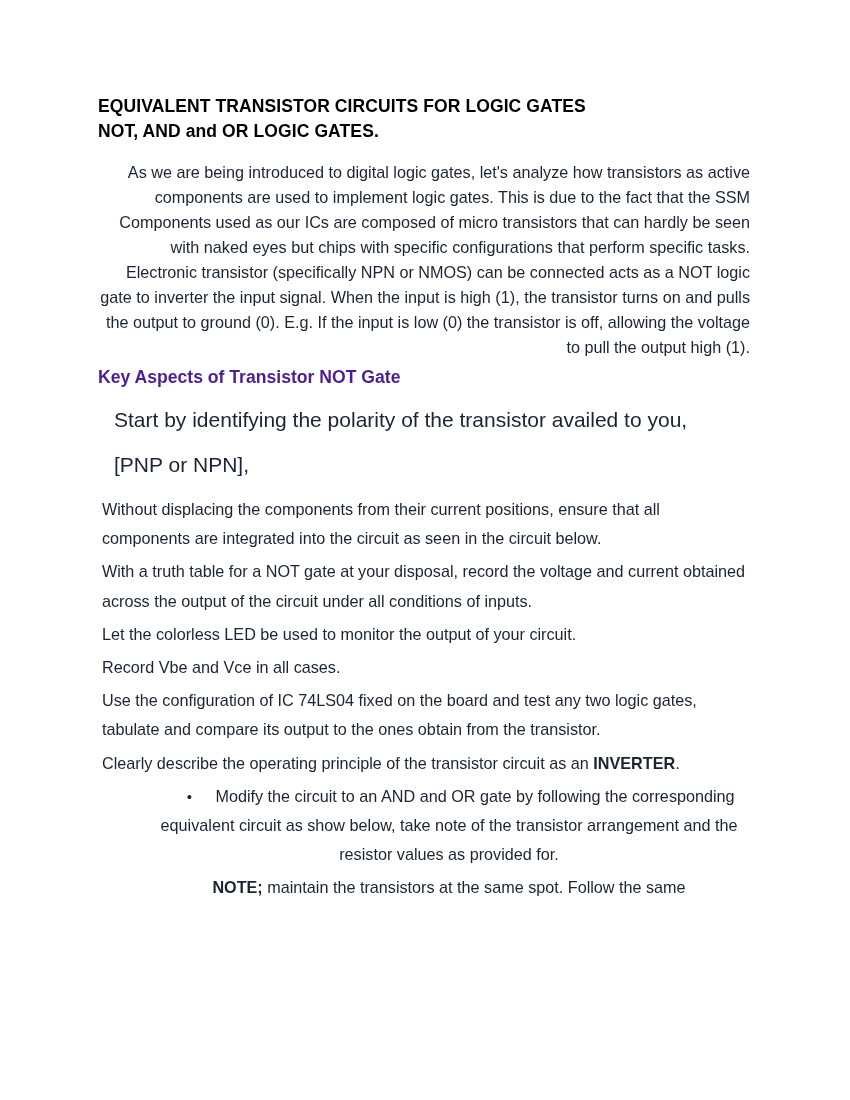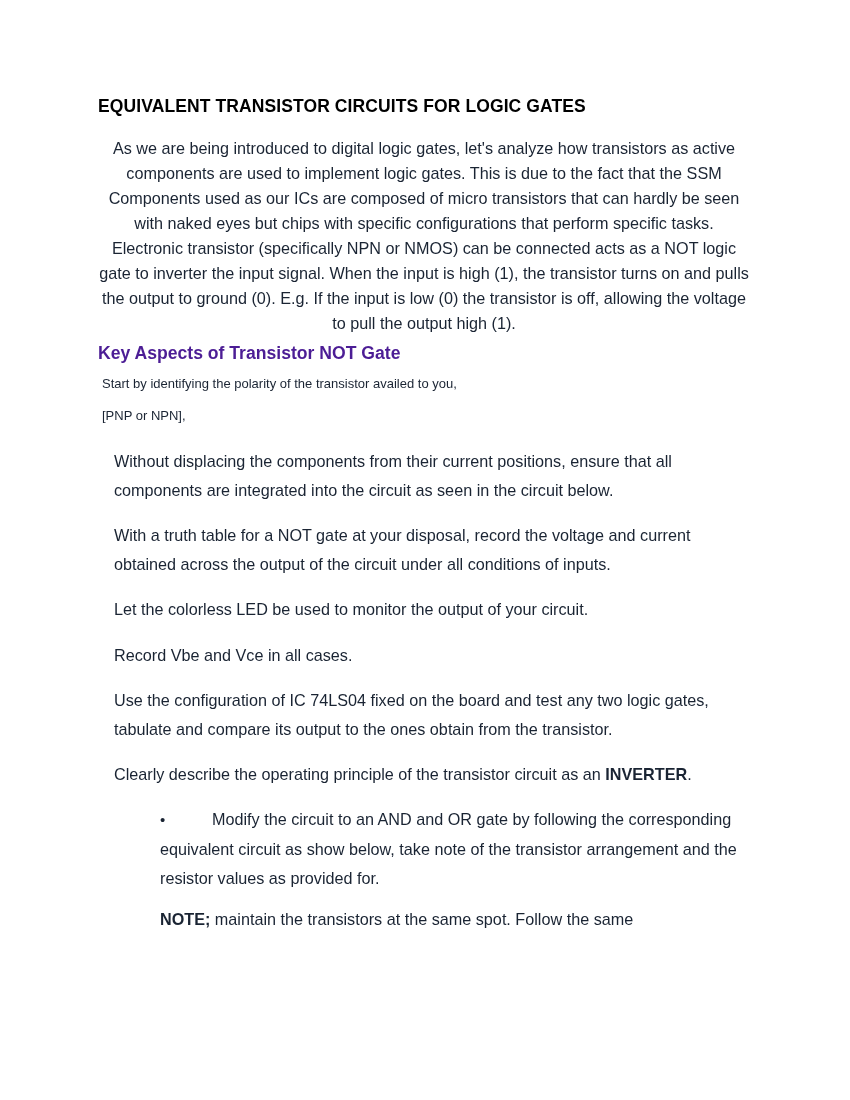--- a/index.html
+++ b/index.html
@@ -37,52 +37,53 @@
     letter-spacing: 0.1px;
     margin: 0 0 17px 0;
   }
   .doc-title .tline { display: block; }
 
   
   .intro {
     font-size: 16.2px;
     line-height: 25px;
     margin: 0 0 4px 0;
-    text-align: center;
+    text-align: right;
   }
 
   
   .section-heading {
     font-size: 17.6px;
     font-weight: bold;
     line-height: 26px;
     margin: 0 0 4px 0;
     color: #4c1d95;
   }
 
   
   .step-tight {
-    font-size: 13px;
+    font-size: 21px;
     line-height: 28.5px;
-    margin: 4px;
+    margin: 16px;
   }
 
   
   .step-loose {
     font-size: 16.2px;
     line-height: 29.2px;
-    margin: 16px;
+    margin: 4px;
   }
 
   
   .bullet-block {
     font-size: 16.2px;
     line-height: 29.2px;
-    margin: 12px;
+    margin: 4px;
     padding-left: 50px;
+    text-align: center;
   }
   .bullet-glyph {
     display: inline-block;
     width: 52px;
     font-size: 16.2px;
   }
   .bullet-dot {
     font-size: 15px;
     line-height: 1;
   }
@@ -91,20 +92,21 @@
   .nobold { font-weight: normal; }
 </style>
 </head>
 <body>
 
 <div class="page">
   <div class="content">
 
     <h1 class="doc-title">
       <span class="tline">EQUIVALENT TRANSISTOR CIRCUITS FOR LOGIC GATES</span>
+      <span class="tline">NOT, AND and OR LOGIC GATES.</span>
     </h1>
 
     <p class="intro">As we are being introduced to digital logic gates, let's analyze how transistors as active components are used to implement logic gates. This is due to the fact that the SSM Components used as our ICs are composed of micro transistors that can hardly be seen with naked eyes but chips with specific configurations that perform specific tasks. Electronic transistor (specifically NPN or NMOS) can be connected acts as a NOT logic gate to inverter the input signal. When the input is high (1), the transistor turns on and pulls the output to ground (0). E.g. If the input is low (0) the transistor is off, allowing the voltage to pull the output high (1).</p>
 
     <h2 class="section-heading">Key Aspects of Transistor NOT Gate</h2>
 
     <p class="step-tight">Start by identifying the polarity of the transistor availed to you,</p>
     <p class="step-tight">[PNP or NPN],</p>
 
     <p class="step-loose">Without displacing the components from their current positions, ensure that all components are integrated into the circuit as seen in the circuit below.</p>

